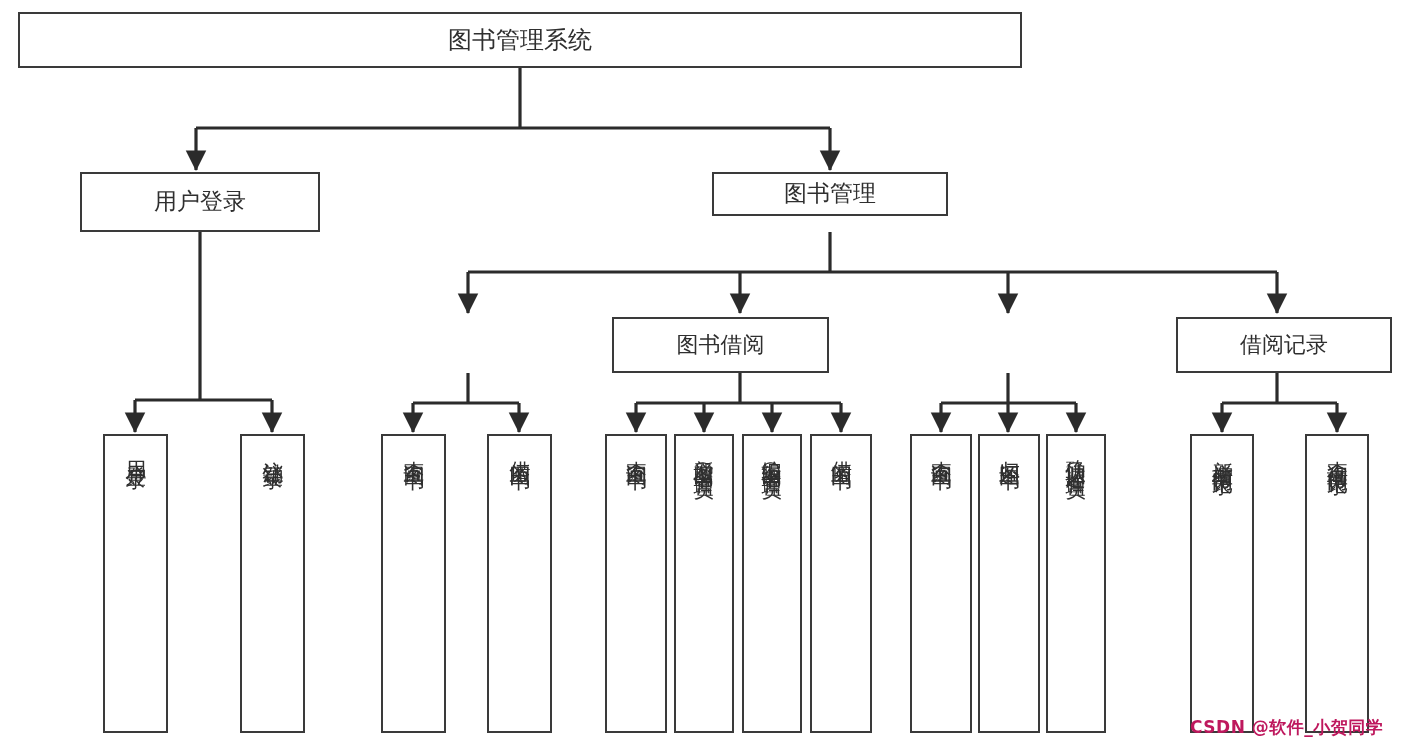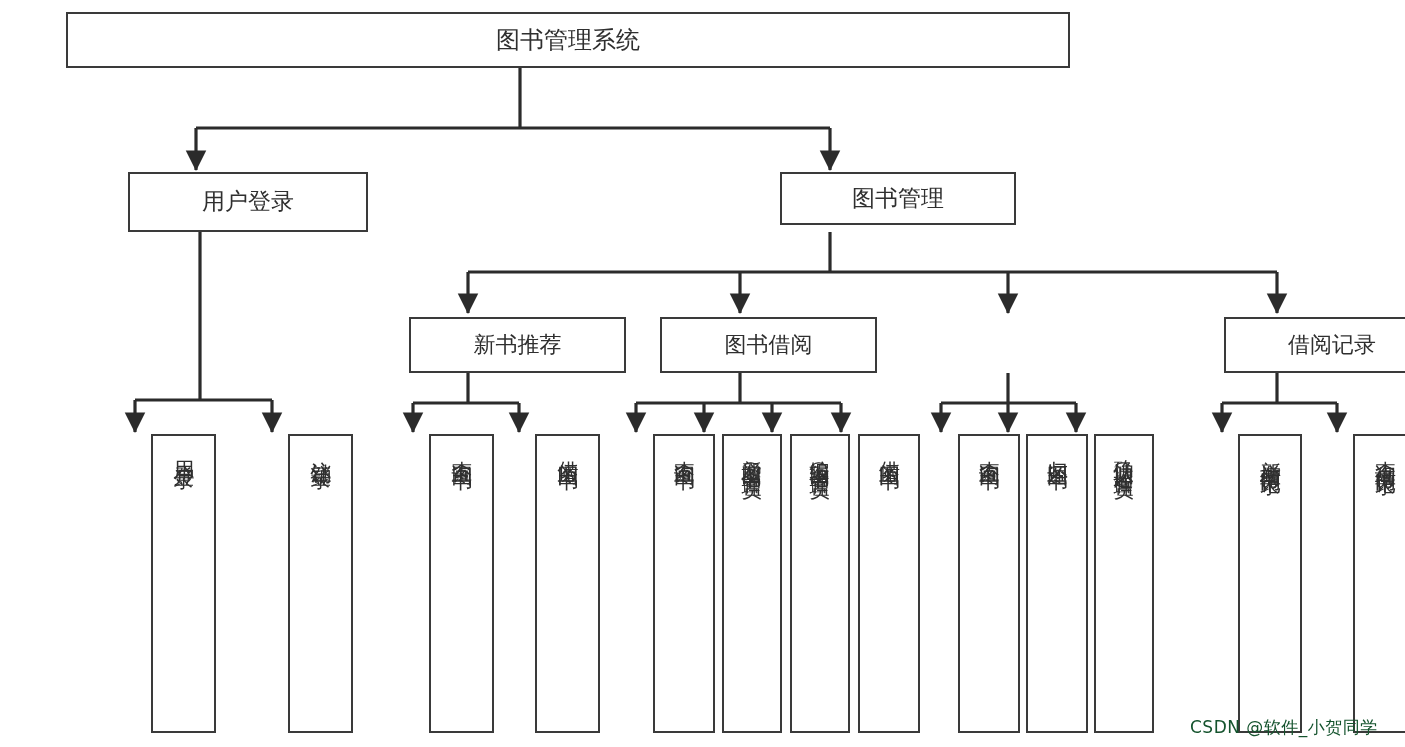--- a/index.html
+++ b/index.html
@@ -30,21 +30,20 @@
   }
   .node {
     position: absolute;
     box-sizing: border-box;
     background: #ffffff;
     border: 2.5px solid #3a3a3a;
     display: flex;
     align-items: center;
     justify-content: center;
     color: #2f2f2f;
-    margin-left: 48px;
   }
   .node-label {
     display: block;
     text-align: center;
     line-height: 1.18;
     white-space: pre;
   }
   
   .node.horiz .node-label {
     writing-mode: horizontal-tb;
@@ -66,24 +65,25 @@
   .lvl1 .node-label { font-size: 23px; }
   .lvl2 .node-label { font-size: 22px; }
   .node.vert .node-label { font-size: 21px; }
   .node.vert.tall-text .node-label { font-size: 20px; }
 
   #watermark {
     position: absolute;
     left: 1190px;
     top: 716px;
     font-size: 17px;
-    color: #14532d;
+    color: #be185d;
     letter-spacing: 0.5px;
     white-space: nowrap;
     user-select: none;
+    font-weight: bold;
   }
 </style>
 </head>
 <body>
 
 <div id="diagram-root">
 
   <svg id="edge-layer" viewBox="0 0 1405 747" width="1405" height="747" xmlns="http://www.w3.org/2000/svg">
     <defs>
       <marker id="arrow" viewBox="0 0 12 12" refX="10.5" refY="6" markerWidth="7" markerHeight="7" orient="auto-start-reverse">
@@ -135,27 +135,24 @@
   </svg>
 
   <div class="node horiz" id="node-root" style="left:18px; top:12px; width:1004px; height:56px;">
     <span class="node-label">图书管理系统</span>
   </div>
 
   <div class="node horiz lvl1" style="left:80px; top:172px; width:240px; height:60px;">
     <span class="node-label">用户登录</span>
   </div>
 
-  <div class="node horiz lvl1" style="left:732px; top:172px; width:236px; height:53px;">
+  <div class="node horiz lvl1" style="left:712px; top:172px; width:236px; height:44px;">
     <span class="node-label">图书管理</span>
   </div>
 
-  <div class="node horiz lvl2" style="left:361px; top:317px; width:217px; height:56px;">
-    <span class="node-label">新书推荐</span>
-  </div>
 
   <div class="node horiz lvl2" style="left:612px; top:317px; width:217px; height:56px;">
     <span class="node-label">图书借阅</span>
   </div>
 
 
   <div class="node horiz lvl2" style="left:1176px; top:317px; width:216px; height:56px;">
     <span class="node-label">借阅记录</span>
   </div>
 

